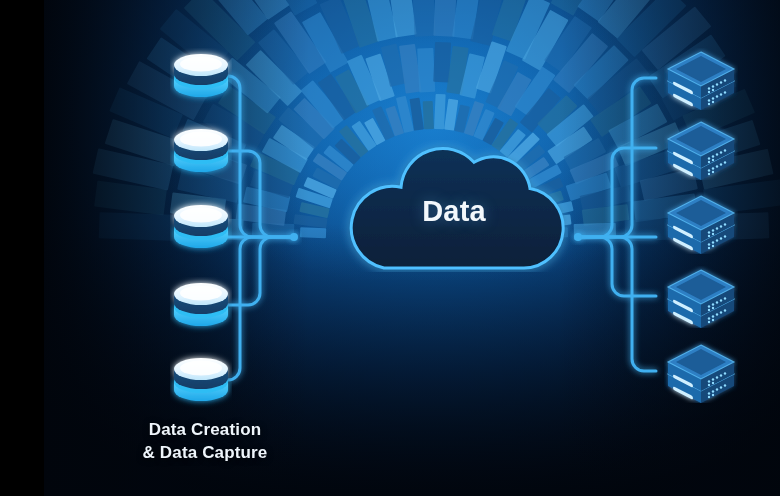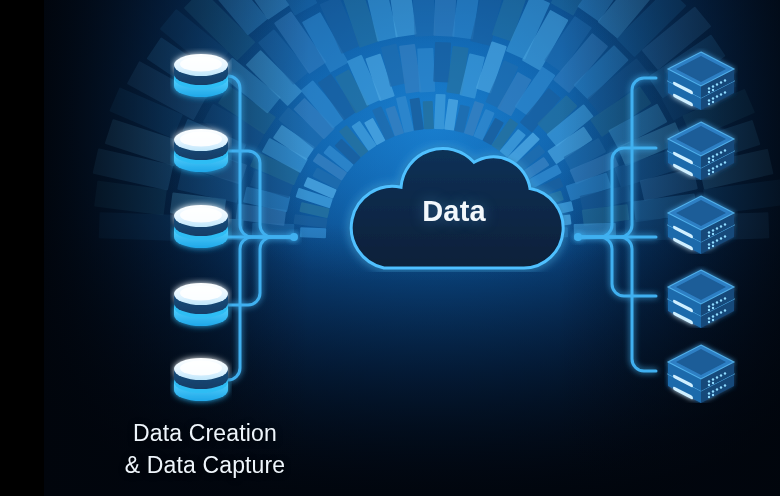--- a/index.html
+++ b/index.html
@@ -81,22 +81,22 @@
   .node{ position:absolute; }
 
   .db{ width:62px; height:56px; }
   .srv{ width:74px; height:62px; }
 
   
   .caption{
     position:absolute;
     text-align:center;
     color:#eef5fb;
-    font-size:23px;
-    font-weight:normal;
+    font-size:17px;
+    font-weight:bold;
     line-height:1.38;
     letter-spacing:.15px;
     text-shadow:0 1px 6px rgba(0,0,0,.75);
     white-space:pre-line;
   }
   #caption-left{ left:36px;  top:418px; width:250px; }
   #caption-right{ left:532px; top:418px; width:240px; }
 </style>
 </head>
 <body>

